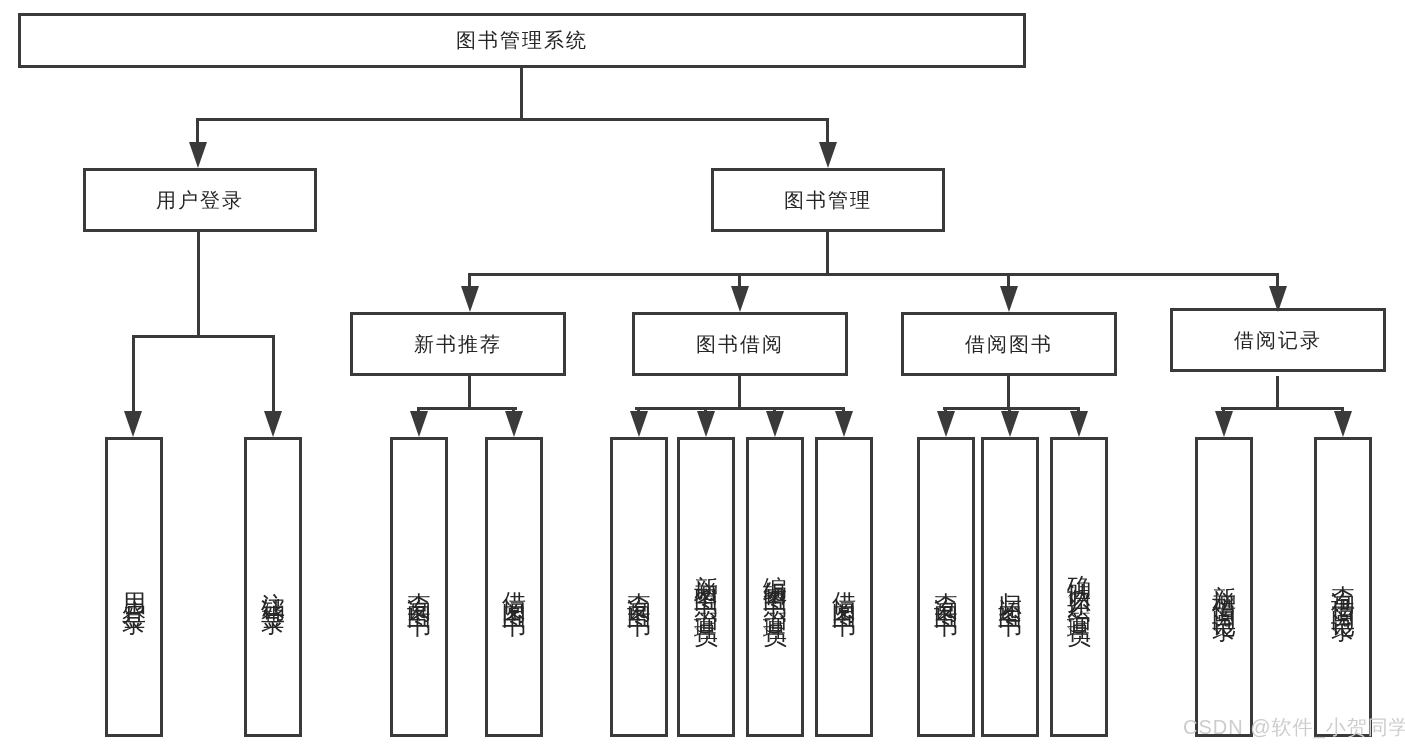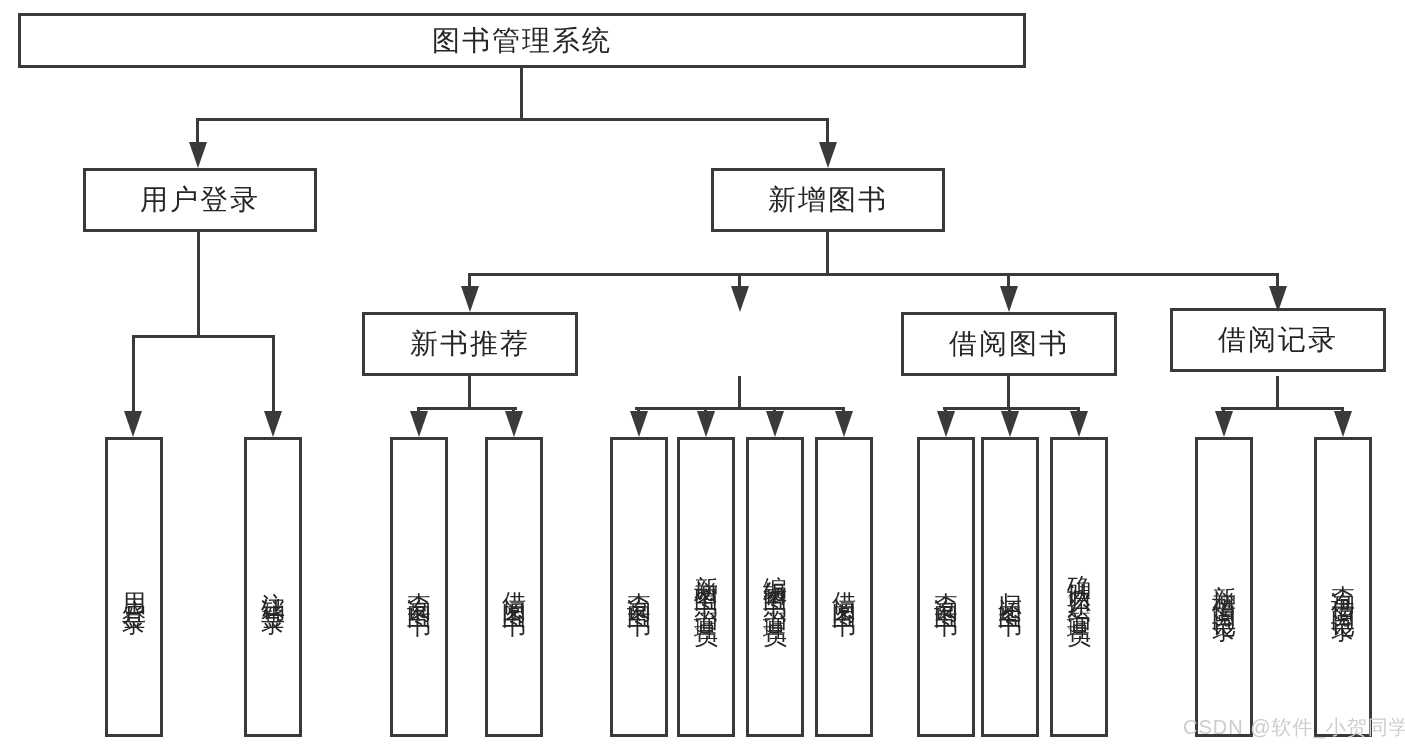--- a/index.html
+++ b/index.html
@@ -16,21 +16,21 @@
     font-family:"Liberation Sans","DejaVu Sans",sans-serif;
   }
   .box{
     position:absolute;
     box-sizing:border-box;
     border:3px solid var(--line);
     background:#fff;
     display:flex;align-items:center;justify-content:center;
   }
   .hlabel{
-    font-size:28px;
+    font-size:20px;
     letter-spacing:2px;
     color:var(--text);
     white-space:nowrap;
     text-align:right;
   }
   .vlabel{
     writing-mode:vertical-rl;
     text-orientation:mixed;
     font-size:24px;
     line-height:1;
@@ -62,25 +62,28 @@
 <div id="stage">
 
   <div class="box" style="left:18px;top:13px;width:1008px;height:55px;">
     <span class="hlabel">图书管理系统</span>
   </div>
 
   <div class="box" style="left:83px;top:168px;width:234px;height:64px;">
     <span class="hlabel">用户登录</span>
   </div>
   <div class="box" style="left:711px;top:168px;width:234px;height:64px;">
-    <span class="hlabel">新增图书</span>
+    <span class="hlabel">图书管理</span>
   </div>
 
-  <div class="box" style="left:362px;top:312px;width:216px;height:64px;">
+  <div class="box" style="left:350px;top:312px;width:216px;height:64px;">
     <span class="hlabel">新书推荐</span>
+  </div>
+  <div class="box" style="left:632px;top:312px;width:216px;height:64px;">
+    <span class="hlabel">图书借阅</span>
   </div>
   <div class="box" style="left:901px;top:312px;width:216px;height:64px;">
     <span class="hlabel">借阅图书</span>
   </div>
   <div class="box" style="left:1170px;top:308px;width:216px;height:64px;">
     <span class="hlabel">借阅记录</span>
   </div>
 
   <div class="box" style="left:105px;top:437px;width:58px;height:300px;">
     <span class="vlabel">用户登录</span>

